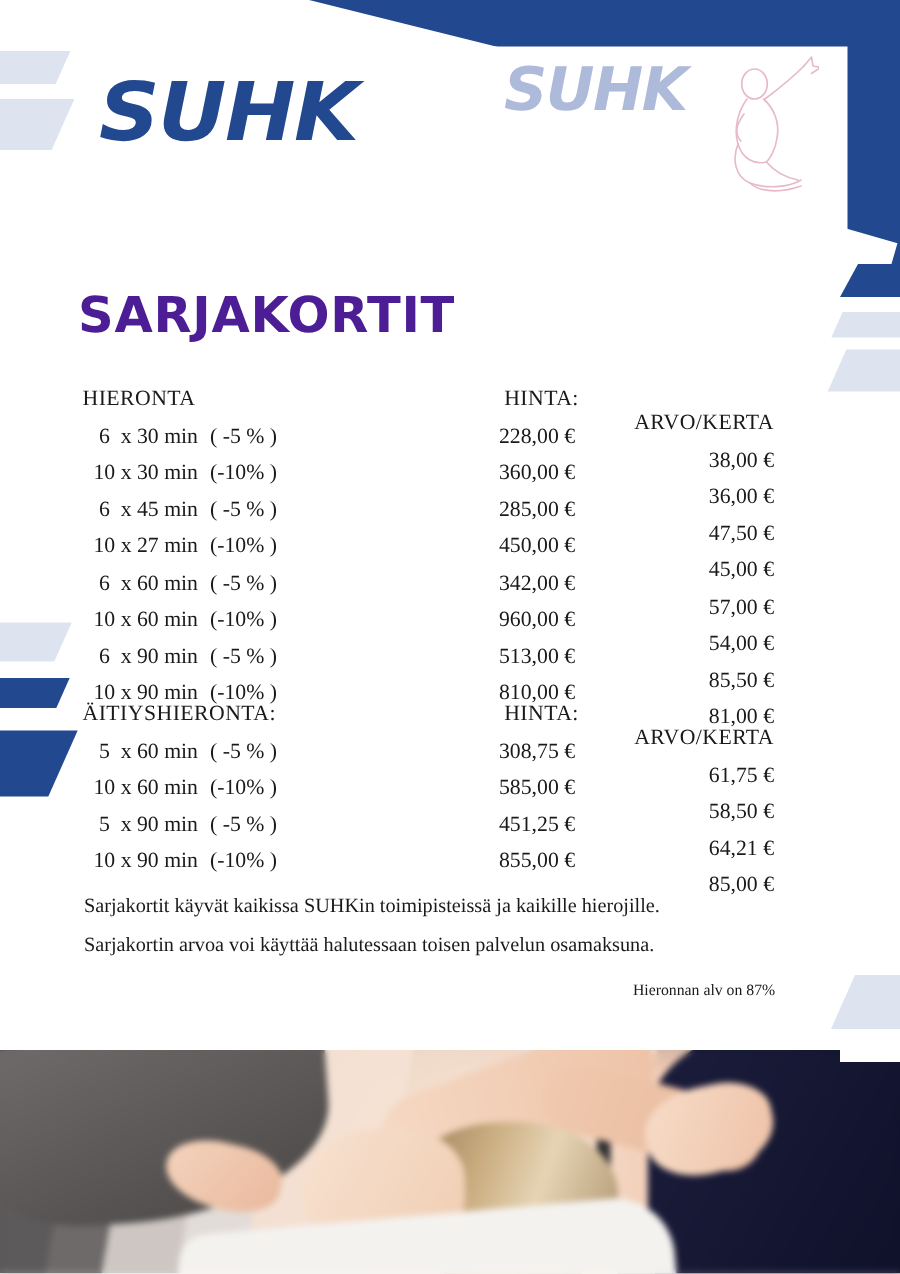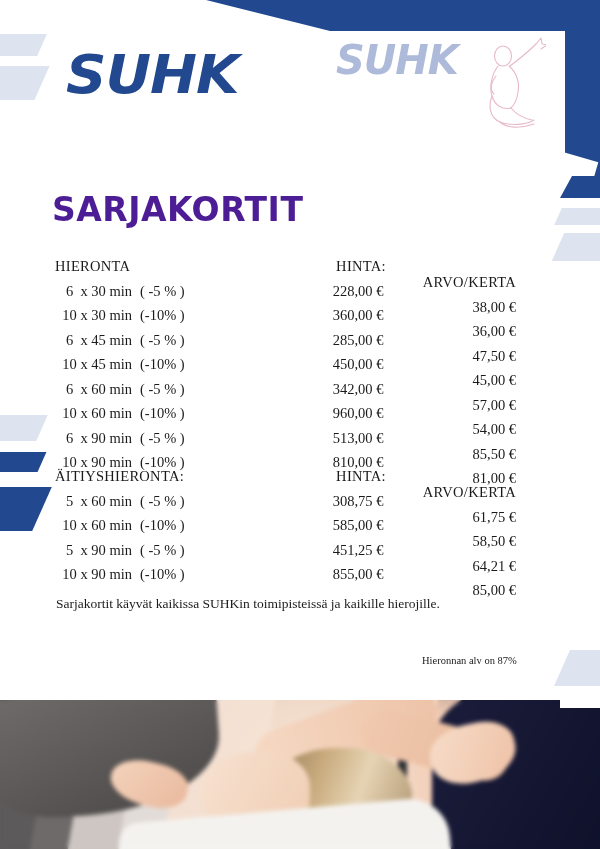--- a/index.html
+++ b/index.html
@@ -378,21 +378,21 @@
       <span class="c-price">360,00 €</span>
       <span class="c-unit">36,00 €</span>
     </div>
     <div class="row">
       <span class="c-qty">6  x 45 min</span>
       <span class="c-disc">( -5 % )</span>
       <span class="c-price">285,00 €</span>
       <span class="c-unit">47,50 €</span>
     </div>
     <div class="row">
-      <span class="c-qty">10 x 45 min</span>
+      <span class="c-qty">10 x 27 min</span>
       <span class="c-disc">(-10% )</span>
       <span class="c-price">450,00 €</span>
       <span class="c-unit">45,00 €</span>
     </div>
     <div class="row">
       <span class="c-qty">6  x 60 min</span>
       <span class="c-disc">( -5 % )</span>
       <span class="c-price">342,00 €</span>
       <span class="c-unit">57,00 €</span>
     </div>
@@ -443,20 +443,21 @@
     </div>
     <div class="row">
       <span class="c-qty">10 x 90 min</span>
       <span class="c-disc">(-10% )</span>
       <span class="c-price">855,00 €</span>
       <span class="c-unit">85,00 €</span>
     </div>
   </div>
 
   <div class="note note-1">Sarjakortit käyvät kaikissa SUHKin toimipisteissä ja kaikille hierojille.</div>
+  <div class="note note-2">Sarjakortin arvoa voi käyttää halutessaan toisen palvelun osamaksuna.</div>
   <div class="vat">Hieronnan alv on 87%</div>
 
   <div class="photo">
     <div class="bg"></div>
     <div class="post1"></div>
     <div class="post2"></div>
     <div class="therapist"></div>
     <div class="arm"></div>
     <div class="arm2"></div>
     <div class="hand"></div>

